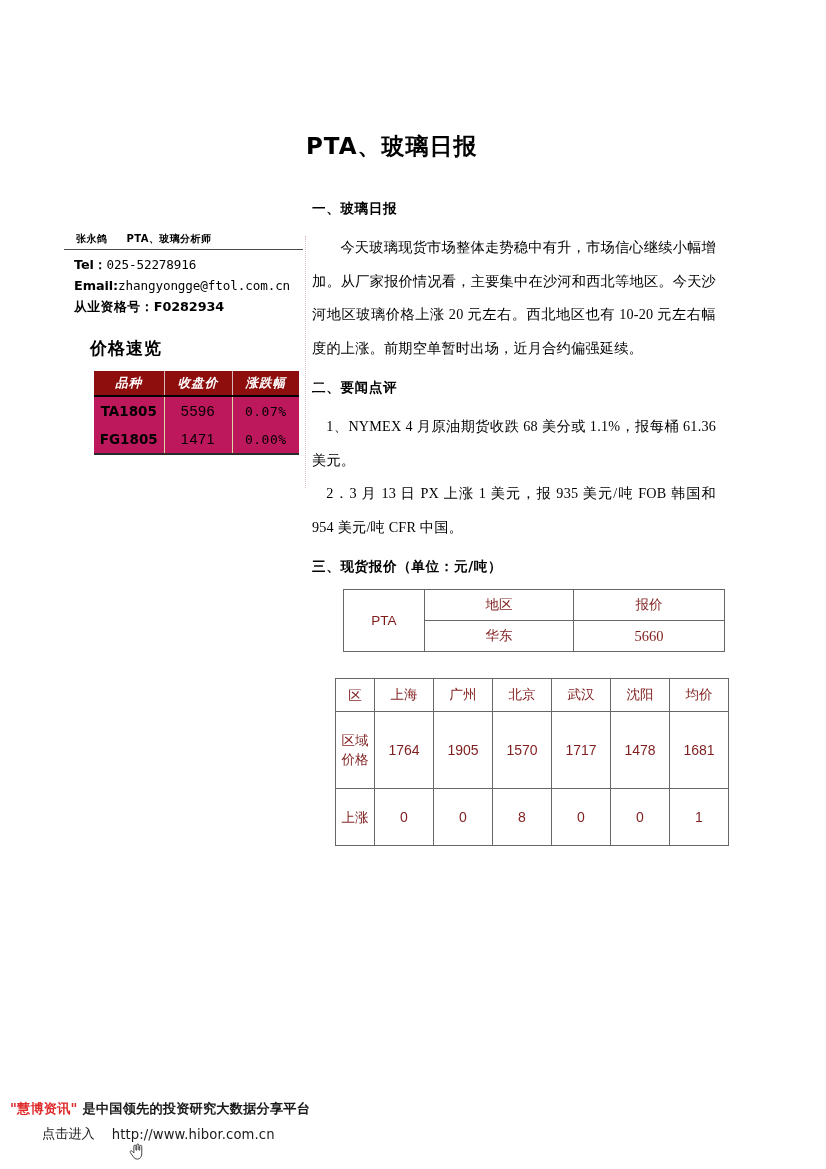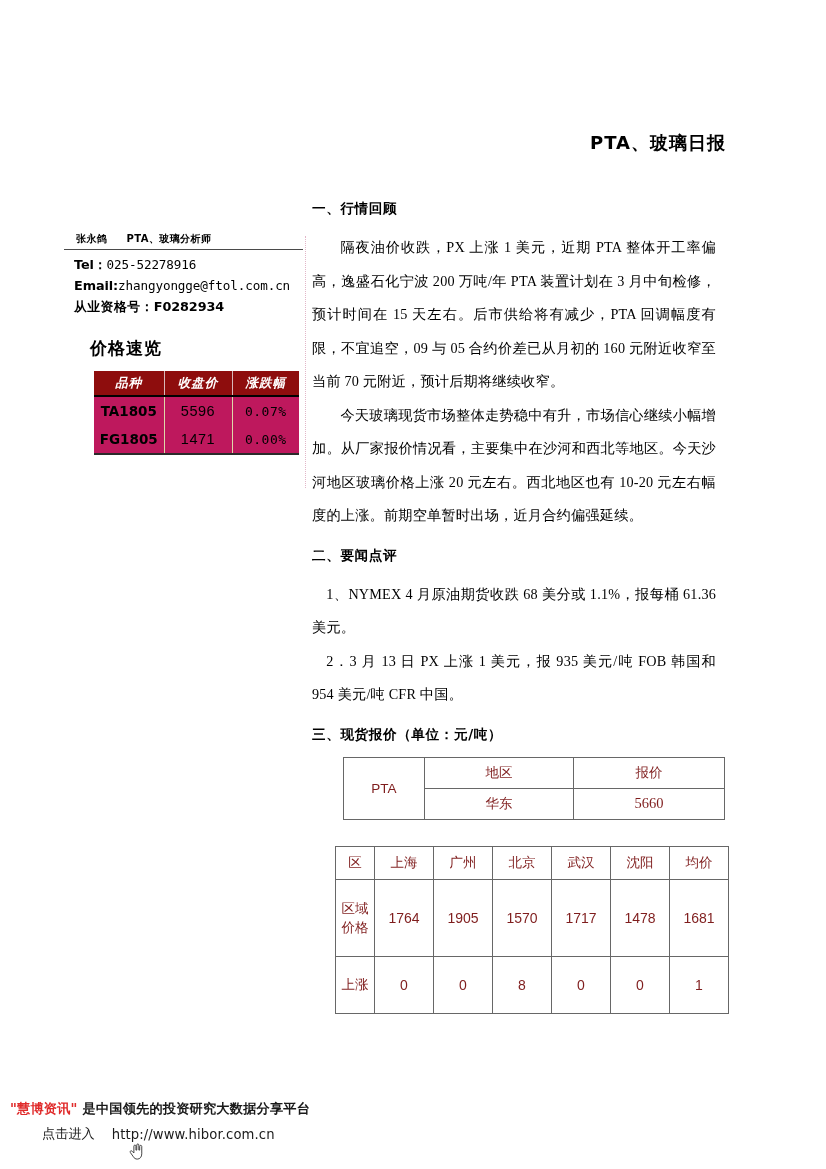--- a/index.html
+++ b/index.html
@@ -22,24 +22,24 @@
     width: 826px;
     height: 1169px;
   }
 
   
   .doc-title {
     position: absolute;
     left: 306px;
     top: 131px;
     width: 420px;
-    text-align: right;
-    font-family: "DejaVu Sans", "Liberation Sans", sans-serif;
-    font-weight: bold;
-    font-size: 18px;
+    text-align: left;
+    font-family: "DejaVu Sans", "Liberation Sans", sans-serif;
+    font-weight: bold;
+    font-size: 23px;
     letter-spacing: 1px;
     color: #000;
   }
 
   
   .sidebar {
     position: absolute;
     left: 62px;
     top: 232px;
     width: 245px;
@@ -325,22 +325,21 @@
             <td class="num">1471</td>
             <td class="pct">0.00%</td>
           </tr>
         </tbody>
       </table>
     </div>
   </div>
 
   <div class="content">
 
-    <h2 class="section-heading">一、行情回顾</h2>
-    <p class="para">隔夜油价收跌，PX 上涨 1 美元，近期 PTA 整体开工率偏高，逸盛石化宁波 200 万吨/年 PTA 装置计划在 3 月中旬检修，预计时间在 15 天左右。后市供给将有减少，PTA 回调幅度有限，不宜追空，09 与 05 合约价差已从月初的 160 元附近收窄至当前 70 元附近，预计后期将继续收窄。</p>
+    <h2 class="section-heading">一、玻璃日报</h2>
     <p class="para">今天玻璃现货市场整体走势稳中有升，市场信心继续小幅增加。从厂家报价情况看，主要集中在沙河和西北等地区。今天沙河地区玻璃价格上涨 20 元左右。西北地区也有 10-20 元左右幅度的上涨。前期空单暂时出场，近月合约偏强延续。</p>
 
     <h2 class="section-heading gap-before-head">二、要闻点评</h2>
     <p class="para small-indent">1、NYMEX 4 月原油期货收跌 68 美分或 1.1%，报每桶 61.36 美元。</p>
     <p class="para small-indent">2．3 月 13 日 PX 上涨 1 美元，报 935 美元/吨 FOB 韩国和 954 美元/吨 CFR 中国。</p>
 
     <h2 class="section-heading gap-before-head">三、现货报价（单位：元/吨）</h2>
 
     <div class="tbl-block">
       <table class="grid pta-table">

